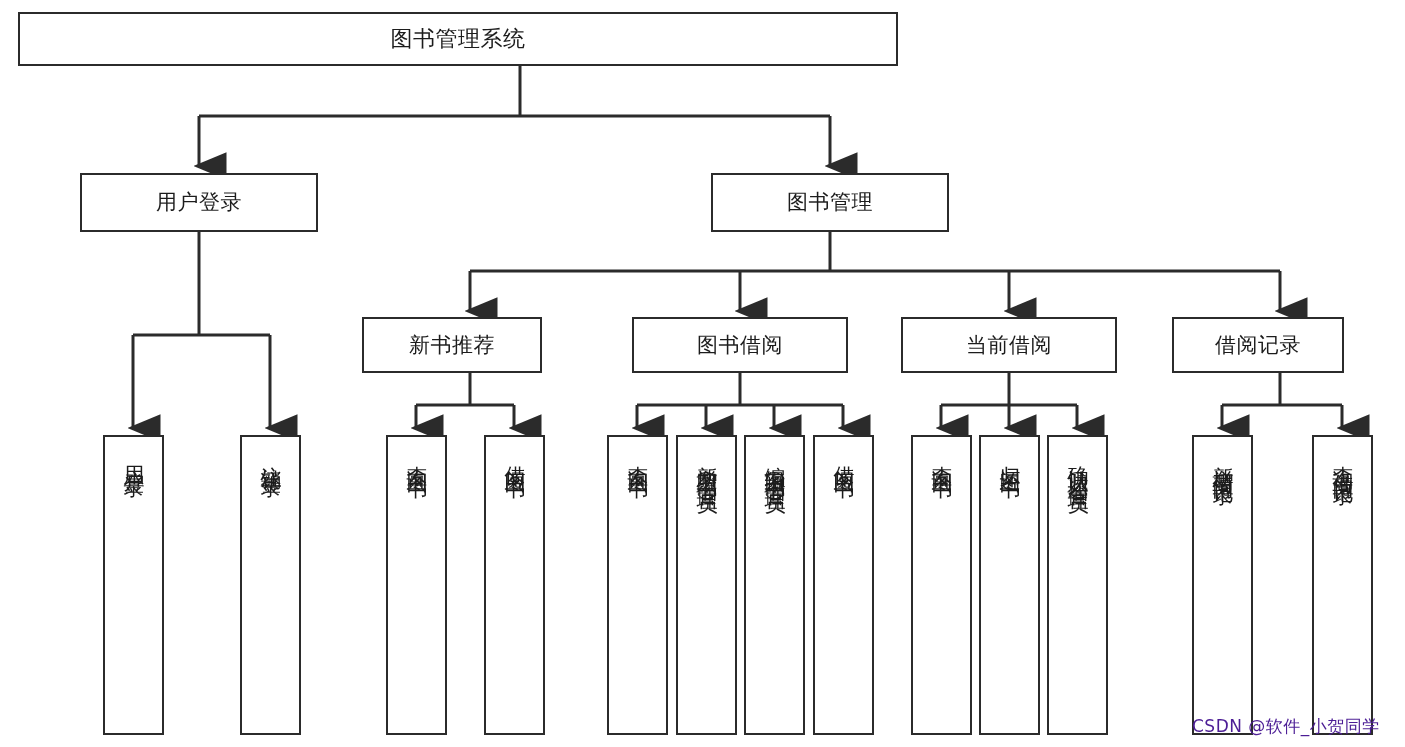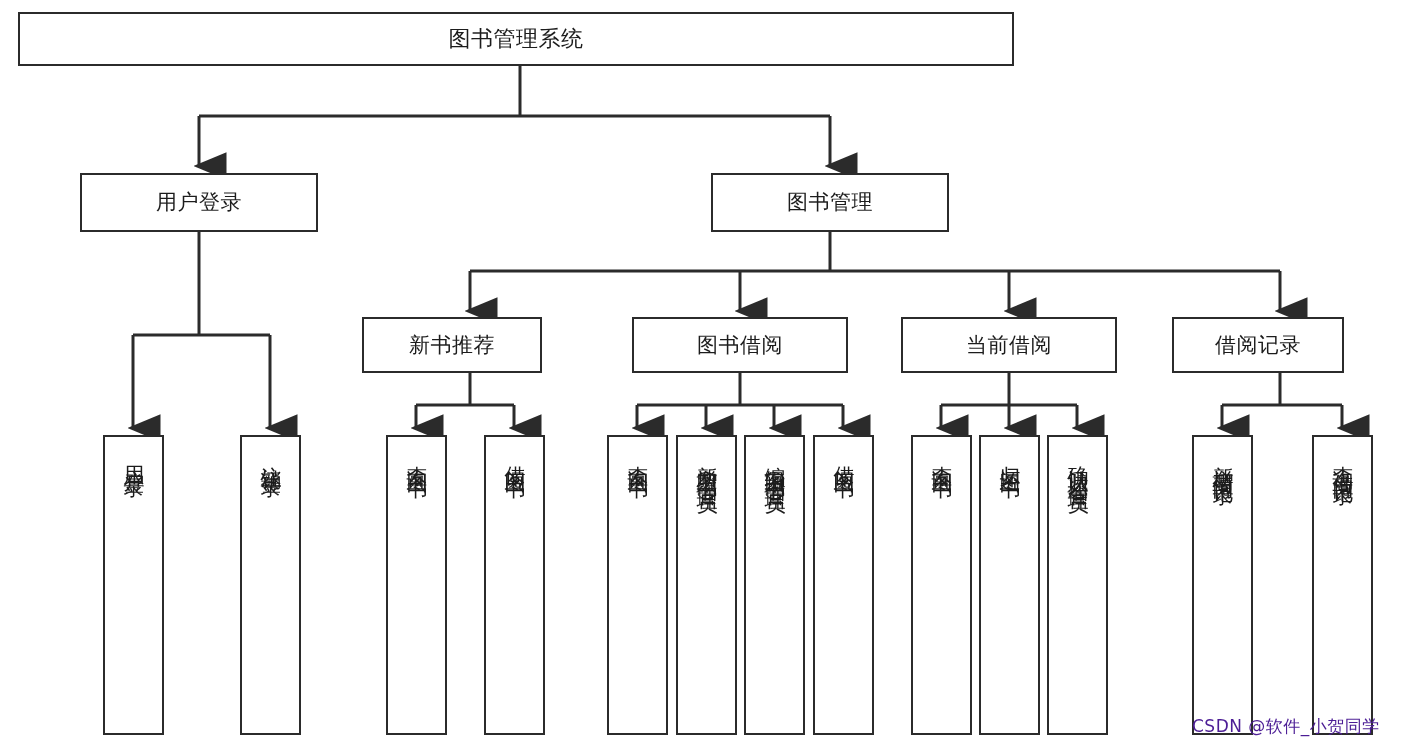--- a/index.html
+++ b/index.html
@@ -118,21 +118,21 @@
       <path d="M 1009 405 L 1009 428" marker-end="url(#arrow)"></path>
       <path d="M 1077 405 L 1077 428" marker-end="url(#arrow)"></path>
 
       <path d="M 1280 373 L 1280 405"></path>
       <path d="M 1222 405 L 1342 405"></path>
       <path d="M 1222 405 L 1222 428" marker-end="url(#arrow)"></path>
       <path d="M 1342 405 L 1342 428" marker-end="url(#arrow)"></path>
     </g>
   </svg>
 
-  <div class="node root" style="left:18px; top:12px; width:996px; height:54px;">
+  <div class="node root" style="left:18px; top:12px; width:880px; height:54px;">
     <span class="label">图书管理系统</span>
   </div>
 
   <div class="node" style="left:80px; top:173px; width:238px; height:59px;">
     <span class="label">用户登录</span>
   </div>
 
   <div class="node" style="left:711px; top:173px; width:238px; height:59px;">
     <span class="label">图书管理</span>
   </div>

